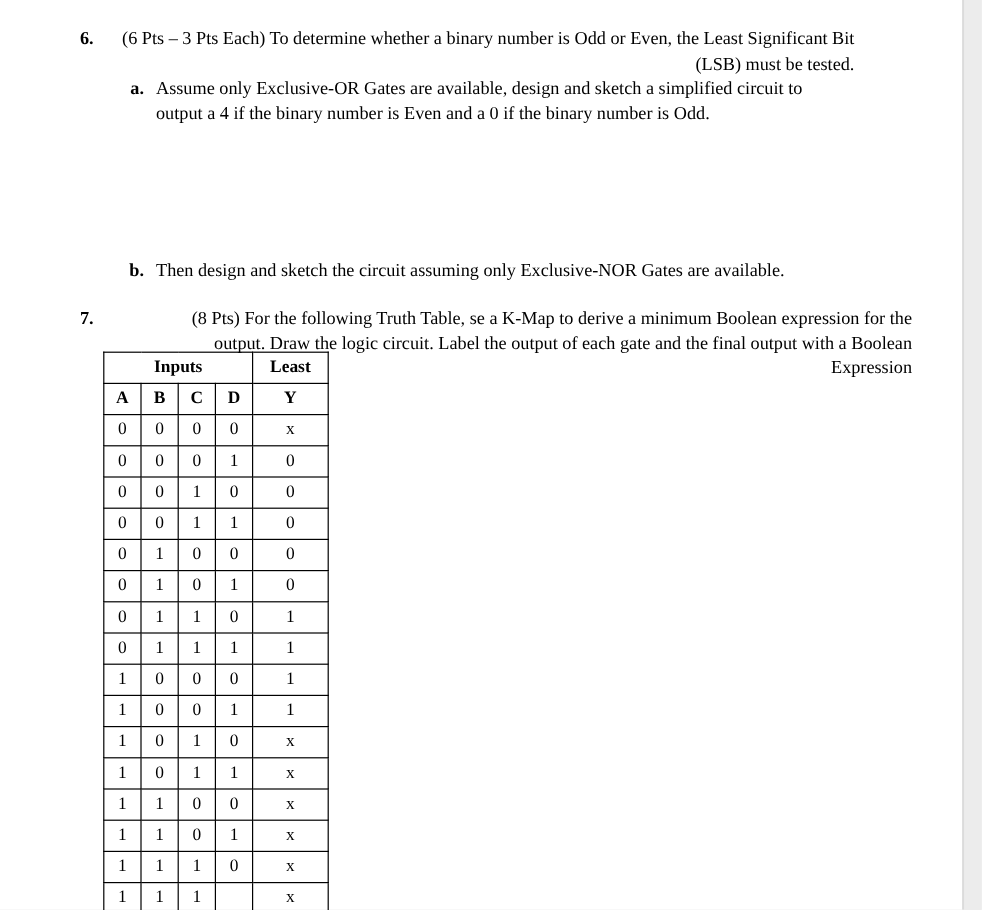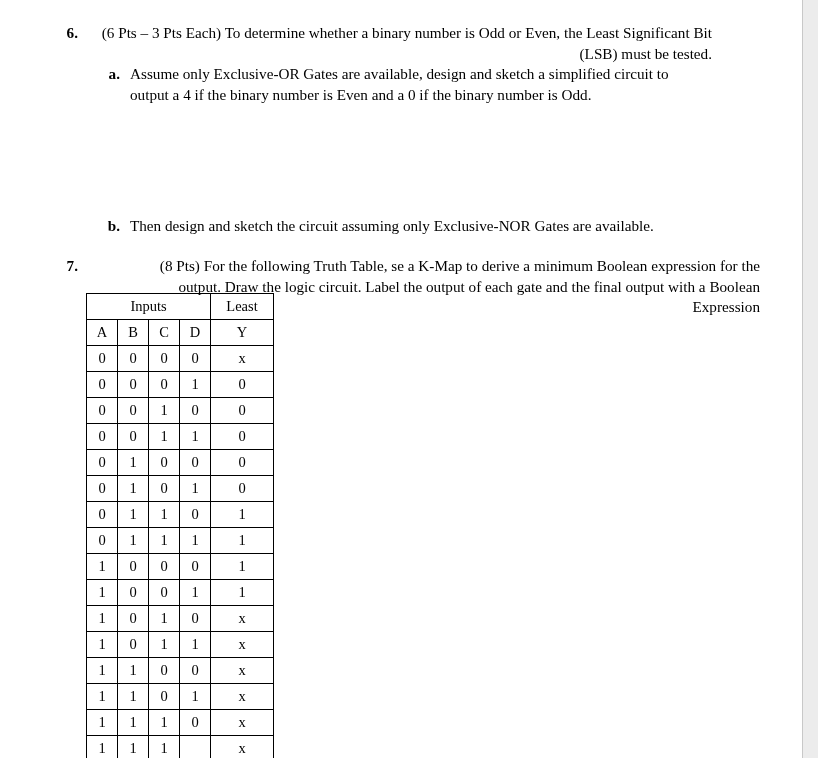--- a/index.html
+++ b/index.html
@@ -87,21 +87,21 @@
   #truth-table td, #truth-table th {
     border: 1px solid #000;
     text-align: center;
     vertical-align: middle;
     padding: 0;
     height: 25px;
     font-weight: normal;
     font-family: "Liberation Serif", "DejaVu Serif", serif;
   }
   #truth-table th {
-    font-weight: normal;
+    font-weight: bold;
   }
   .col-in  { width: 30px; }
   .col-out { width: 62px; }
   .grouphead { font-weight: bold; }
 </style>
 </head>
 <body>
 
 <div id="page">
 

